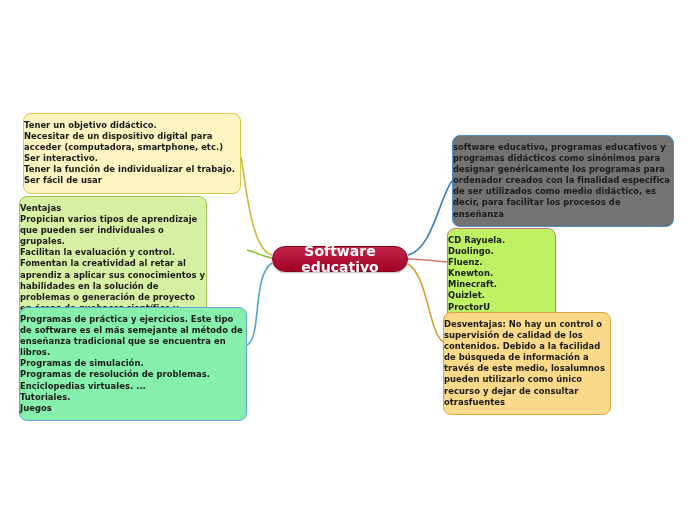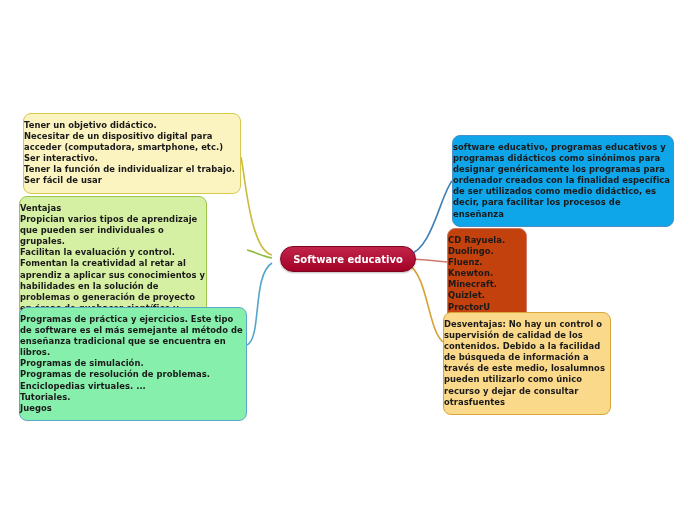--- a/index.html
+++ b/index.html
@@ -40,53 +40,52 @@
     letter-spacing: 0.05px;
   }
   .central {
     position: absolute;
     box-sizing: border-box;
     background: #b5062c;
     background: linear-gradient(#c2254a, #a30125);
     border: 1px solid #7d0320;
     border-radius: 14px;
     color: #ffffff;
-    font-size: 10px;
+    font-size: 14px;
     font-weight: bold;
     display: flex;
     align-items: center;
     justify-content: center;
     text-align: center;
     box-shadow: 0 1px 2px rgba(0,0,0,0.25);
-    margin-left: 8px;
   }
   
   #n-caracteristicas {
     left: 23px; top: 113px; width: 218px;
     background: #fbf4c0;
     border-color: #d9c94a;
   }
   #n-ventajas {
     left: 19px; top: 196px; width: 188px;
     background: #d6f0a3;
     border-color: #9cc64c;
   }
   #n-programas {
     left: 19px; top: 307px; width: 228px;
     background: #86efac;
     border-color: #5aa9cc;
   }
   #n-definicion {
     left: 452px; top: 135px; width: 222px;
-    background: #0ea5e9;
+    background: #737373;
     border-color: #4b8fc4;
   }
   #n-ejemplos {
-    left: 447px; top: 228px; width: 80px;
-    background: #c2410c;
+    left: 447px; top: 228px; width: 109px;
+    background: #bef264;
     border-color: #d07a6c;
   }
   #n-desventajas {
     left: 443px; top: 312px; width: 168px;
     background: #fbd98a;
     border-color: #d8a63a;
   }
   #central-node {
     left: 272px; top: 246px; width: 136px; height: 26px;
   }

